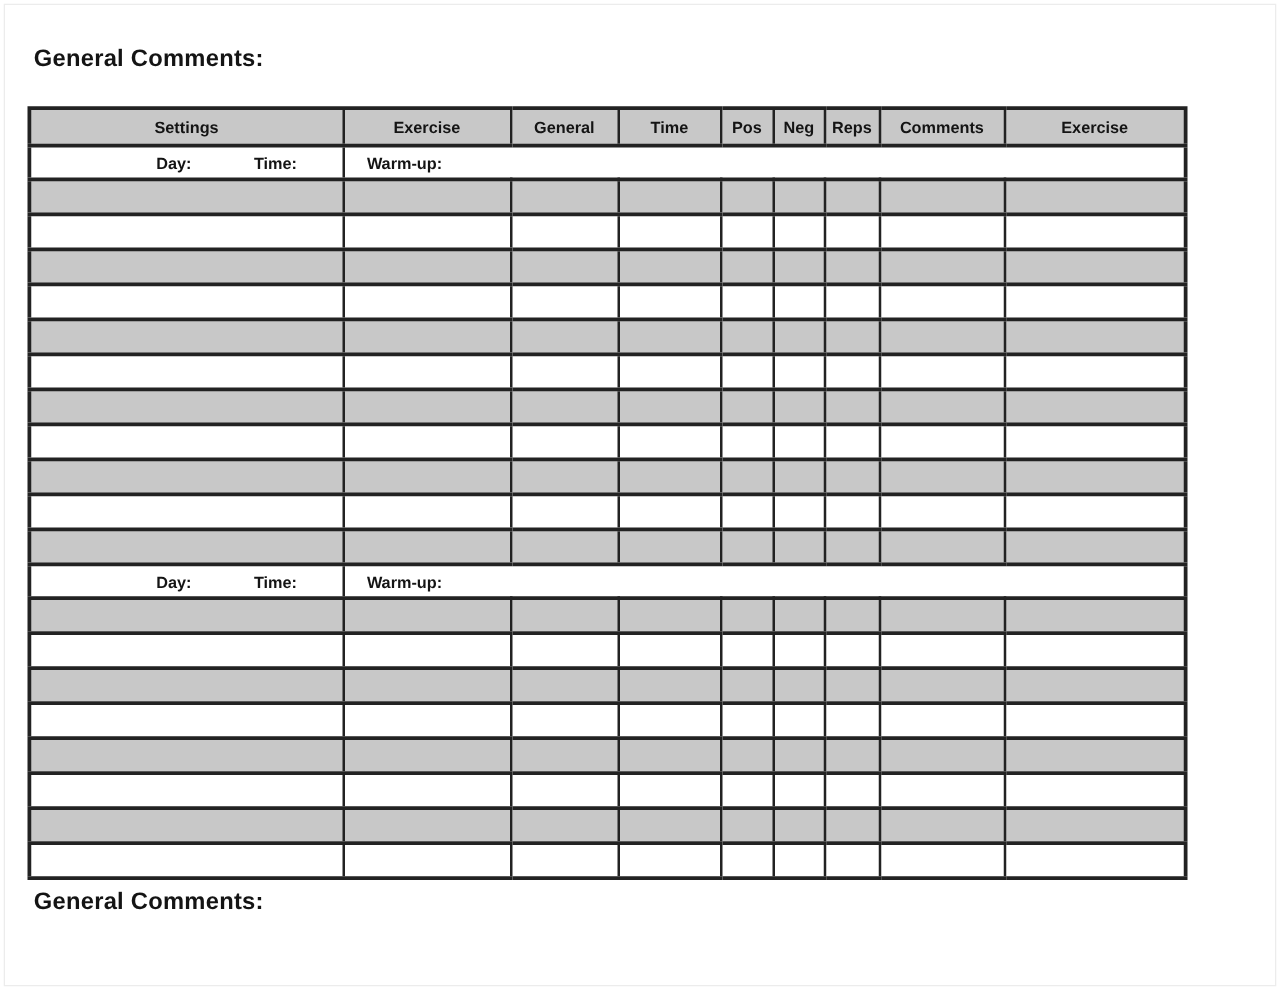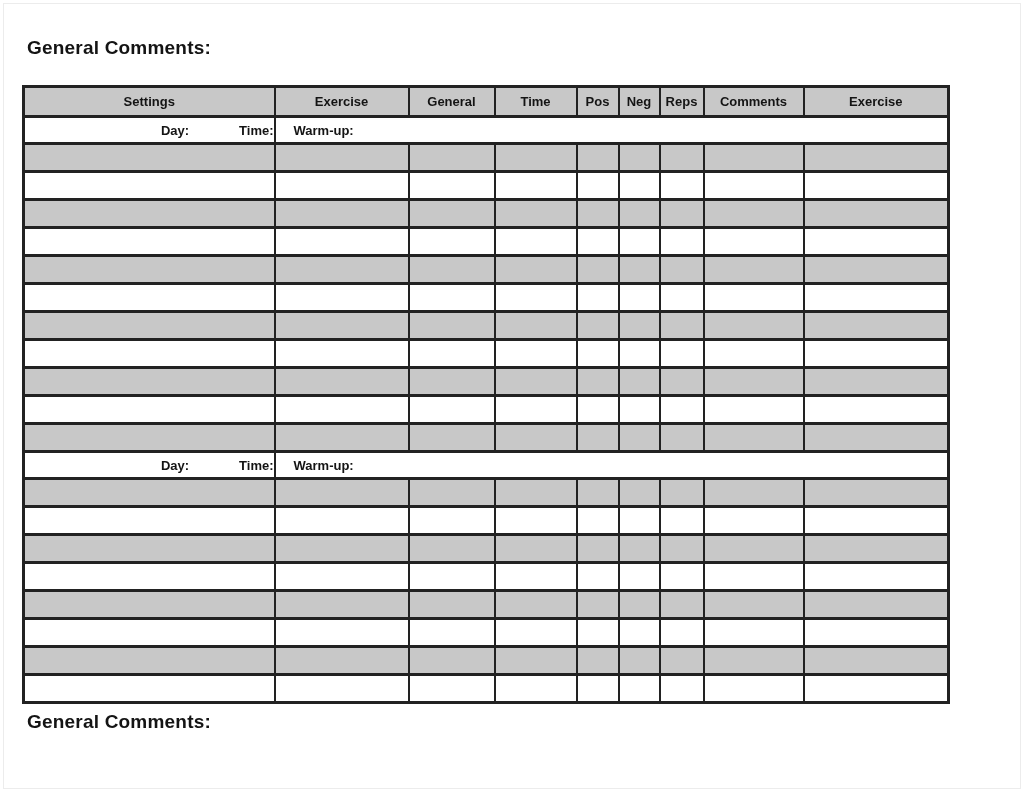--- a/index.html
+++ b/index.html
@@ -57,21 +57,21 @@
     background: var(--shade, #c8c8c8);
     height: 27px;
     text-align: center;
     vertical-align: middle;
   }
   tr.day-row { background: #ffffff; }
   tr.day-row td { height: 24px; vertical-align: middle; }
   tr.blank-row td { height: 25px; }
   tr.blank-row.shaded td { background: var(--shade, #c8c8c8); }
   tr.blank-row.plain td { background: #ffffff; }
-  td.day-cell { text-align: right; padding-left: 64px; margin-top: 42px; }
+  td.day-cell { text-align: center; padding-left: 64px; margin-top: 42px; }
   td.day-cell .time-label { margin-left: 50px; }
   td.warmup-cell { text-align: left; padding-left: 18px; }
 </style>
 </head>
 <body>
 
 <div class="page-frame"></div>
 
 <div class="comments-label" id="comments-top">General Comments:</div>
 

